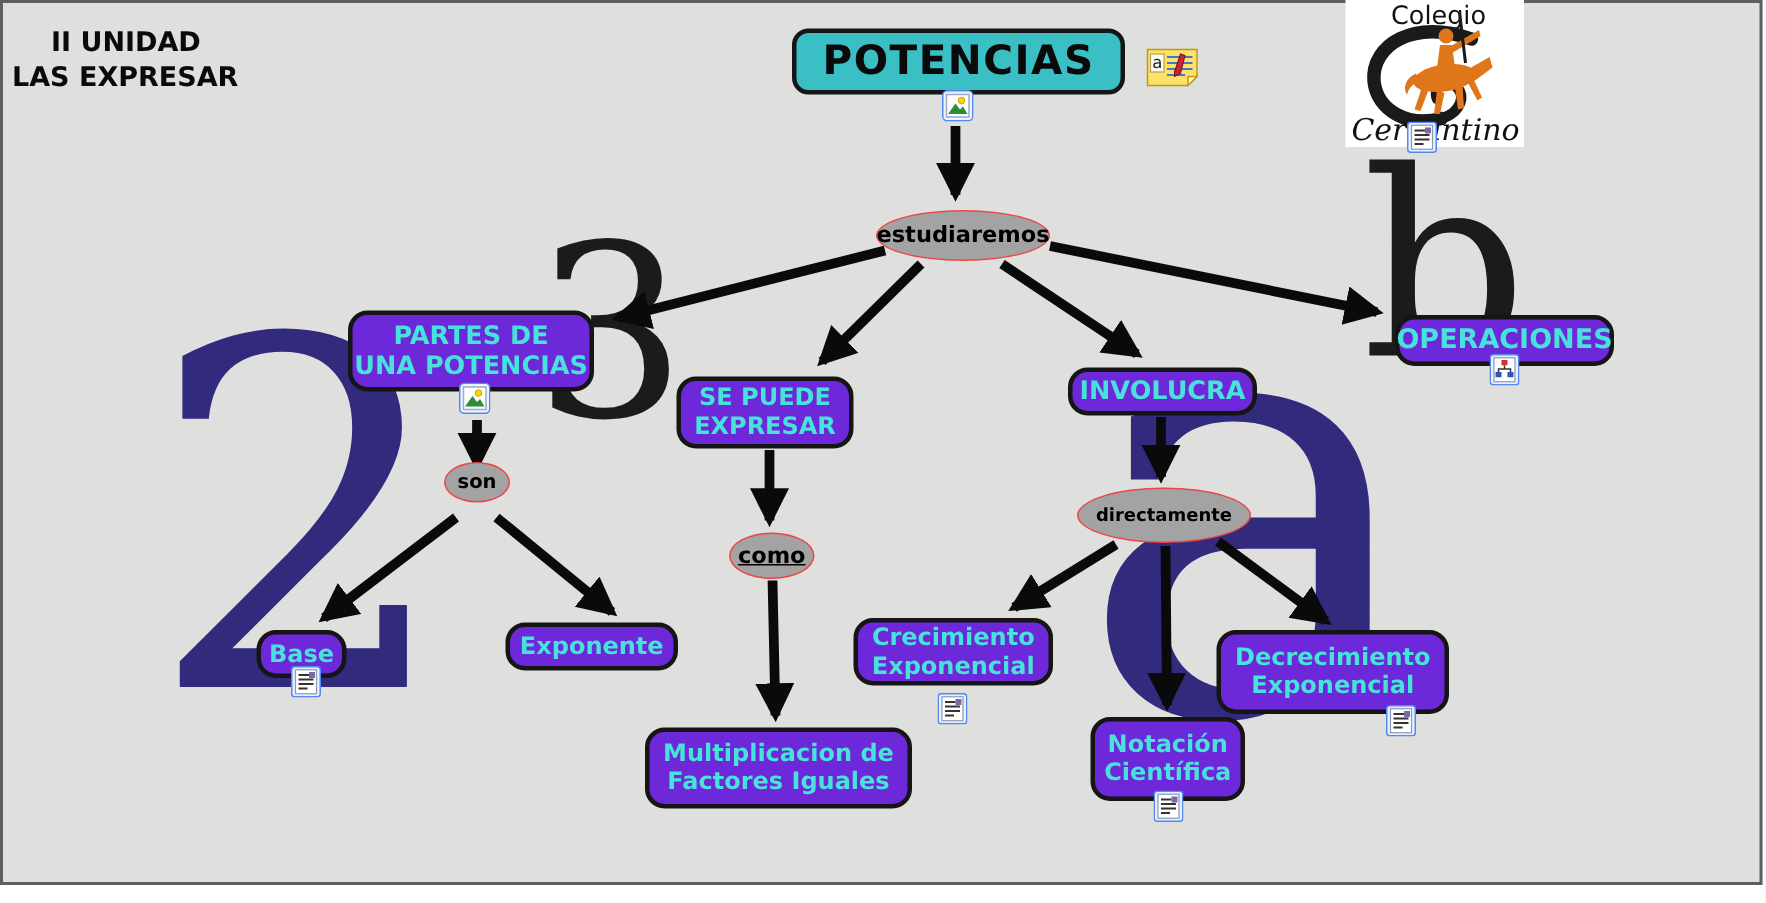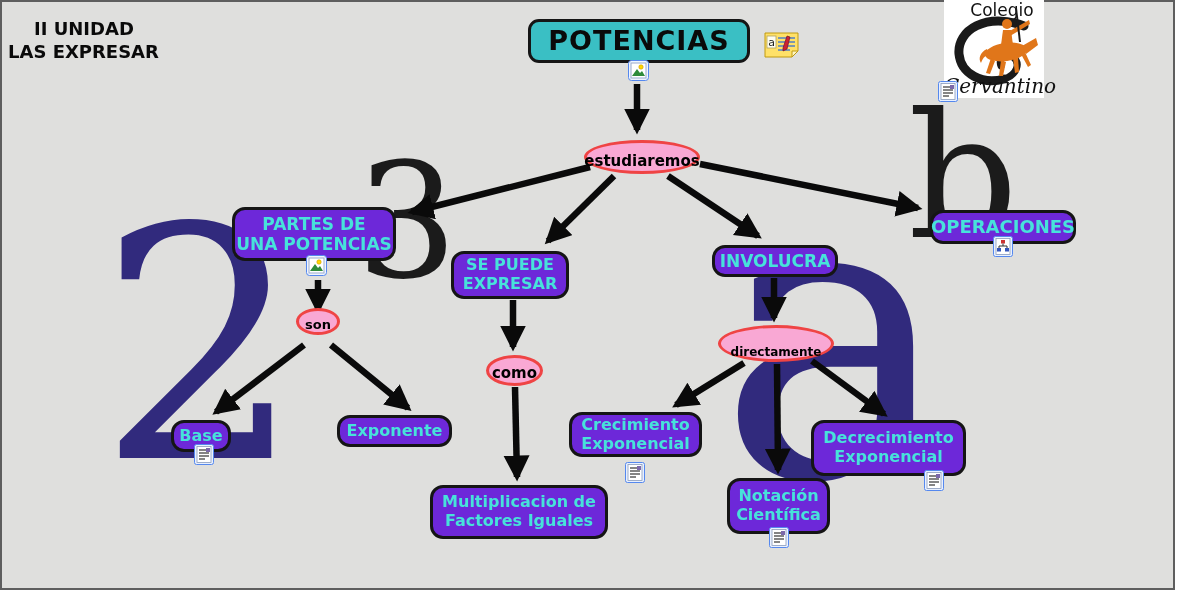--- a/index.html
+++ b/index.html
@@ -3,25 +3,25 @@
 <meta charset="utf-8">
 <style>
   html,body{margin:0;padding:0;background:#ffffff;}
   #stage{position:relative;width:1177px;height:602px;font-family:"DejaVu Sans",sans-serif;overflow:hidden;}
   #canvas{position:absolute;left:0;top:0;width:1171px;height:586px;background:#dfdfdd;border:2px solid #5e5e5e;}
   .bgletter{position:absolute;font-family:"DejaVu Serif",serif;line-height:1;z-index:1;user-select:none;}
   #arrows{position:absolute;left:0;top:0;z-index:2;pointer-events:none;}
   .node{position:absolute;z-index:3;box-sizing:border-box;display:flex;flex-direction:column;align-items:center;justify-content:center;text-align:center;font-weight:bold;line-height:1.18;}
   .rbox{background:#6d28d9;border:3px solid #151515;border-radius:13px;color:#47e2da;}
   .teal{background:#3abfc4;border:3px solid #151515;border-radius:11px;color:#0a0a0a;}
-  .yell{background:#f9a8d4;border:3px solid #ef4444;border-radius:50%;color:#000;justify-content:flex-end;}
+  .yell{background:#a3a3a3;border:1px solid #ef4444;border-radius:50%;color:#000;}
   .hdr{position:absolute;left:8px;top:18px;z-index:3;font-weight:bold;font-size:18px;color:#0a0a0a;line-height:1.25;}
   .hdr .l1{padding-left:26px;}
   .icon{position:absolute;z-index:4;display:block;}
-  .logo{position:absolute;left:944px;top:0px;width:100px;height:98px;background:#ffffff;z-index:3;text-align:center;}
+  .logo{position:absolute;left:897px;top:0px;width:119px;height:98px;background:#ffffff;z-index:3;text-align:center;}
 </style>
 </head>
 <body>
 
 <div id="stage">
   <div id="canvas"></div>
 
   <div class="bgletter" style="left:98px;top:186px;font-size:322px;color:#312a7d;">2</div>
   <div class="bgletter" style="left:356px;top:142px;font-size:160px;color:#1b1b1b;">3</div>
   <div class="bgletter" style="left:718px;top:138px;font-size:400px;color:#312a7d;">a</div>
@@ -117,21 +117,21 @@
         <rect x="12" y="4" width="4" height="4" fill="#7b68aa"></rect>
       </svg>
   </span>
 
   <div class="node yell" style="left:584px;top:140px;width:116px;height:34px;font-size:15px;">
     <span>estudiaremos</span>
   </div>
   <div class="node yell" style="left:296px;top:308px;width:44px;height:27px;font-size:13px;">
     <span>son</span>
   </div>
-  <div class="node yell" style="left:486px;top:355px;width:57px;height:31px;font-size:15px;">
+  <div class="node yell" style="left:486px;top:355px;width:57px;height:31px;font-size:15px;text-decoration:underline;">
     <span>como</span>
   </div>
   <div class="node yell" style="left:718px;top:325px;width:116px;height:37px;font-size:12px;">
     <span>directamente</span>
   </div>
 
   <div class="node rbox" style="left:232px;top:207px;width:164px;height:54px;font-size:17px;">
     <div>PARTES DE</div>
     <div>UNA POTENCIAS</div>
   </div>

